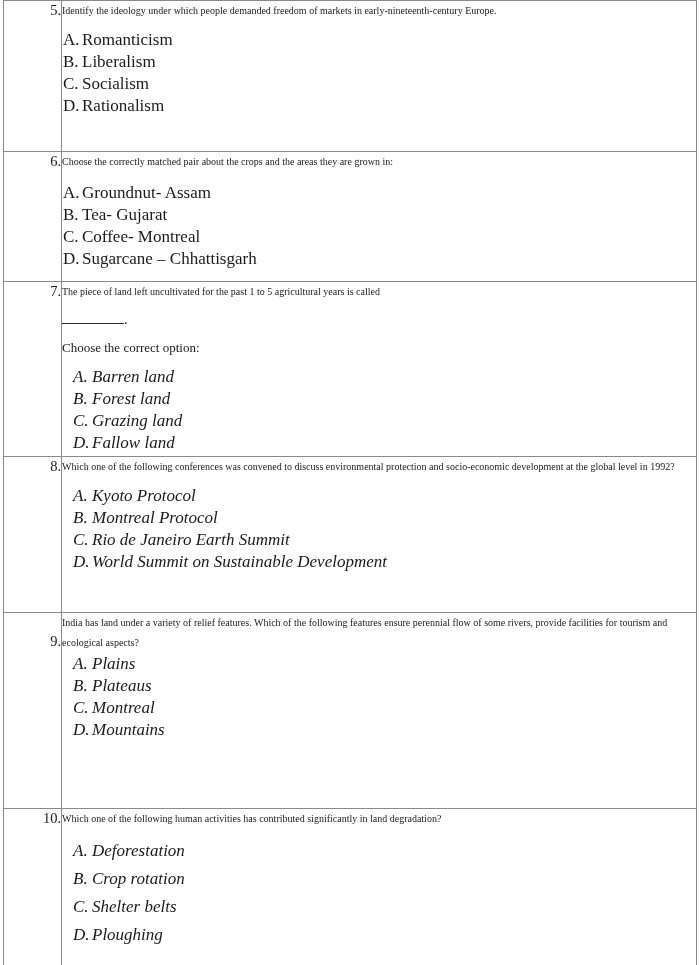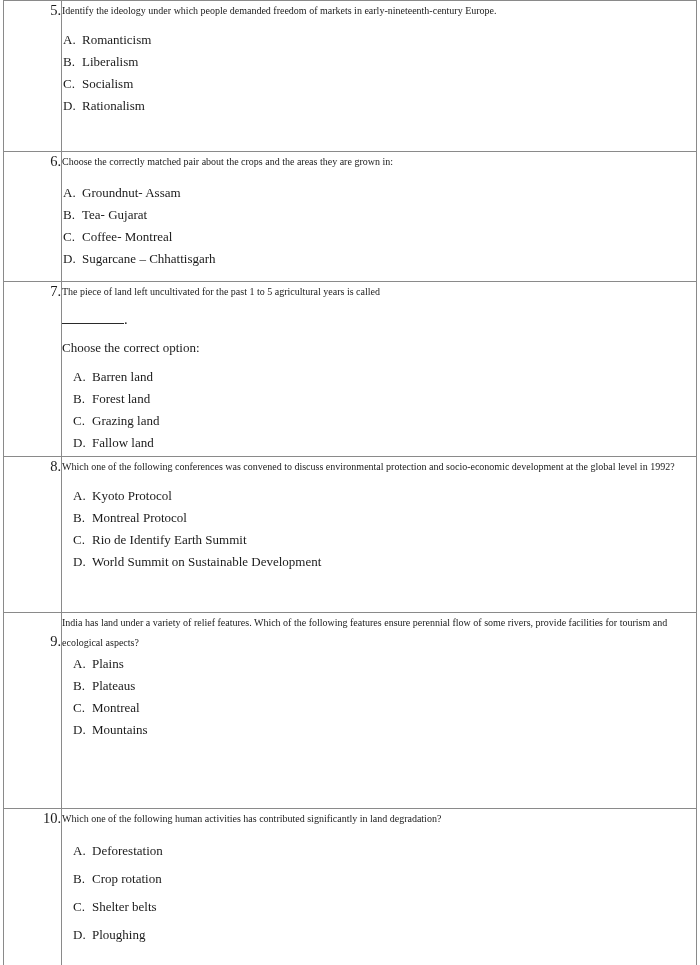--- a/index.html
+++ b/index.html
@@ -88,26 +88,26 @@
   ol.opts {
     list-style: none;
     margin: 0;
     padding: 0;
   }
   ol.opts.pad-sm { margin-top: 8px; }
   ol.opts.pad-md { margin-top: 10px; }
   ol.opts.pad-lg { }
 
   ol.opts li {
-    font-size: 13px;
+    font-size: 17px;
     line-height: 22px;
     white-space: nowrap;
   }
   ol.opts.indent-0 li { padding-left: 1px; }
-  ol.opts.indent-1 li { padding-left: 11px; }
+  ol.opts.indent-1 li { padding-left: 11px; font-style: italic; }
 
   ol.opts.loose li { line-height: 28px; }
 
   .opt-letter {
     display: inline-block;
     width: 19px;
   }
 
   
   tr.r5  td { height: 150px; }
@@ -202,21 +202,21 @@
         <td class="bodycell">
           <p class="qtext">Which one of the following conferences was convened to discuss environmental protection and socio-economic development at the global level in 1992?</p>
           <ol class="opts indent-1 pad-sm">
             <li>
               <span class="opt-letter">A.</span><span>Kyoto Protocol</span>
             </li>
             <li>
               <span class="opt-letter">B.</span><span>Montreal Protocol</span>
             </li>
             <li>
-              <span class="opt-letter">C.</span><span>Rio de Identify Earth Summit</span>
+              <span class="opt-letter">C.</span><span>Rio de Janeiro Earth Summit</span>
             </li>
             <li>
               <span class="opt-letter">D.</span><span>World Summit on Sustainable Development</span>
             </li>
           </ol>
         </td>
       </tr>
 
       <tr class="r9">
         <td class="numcell lowered">

